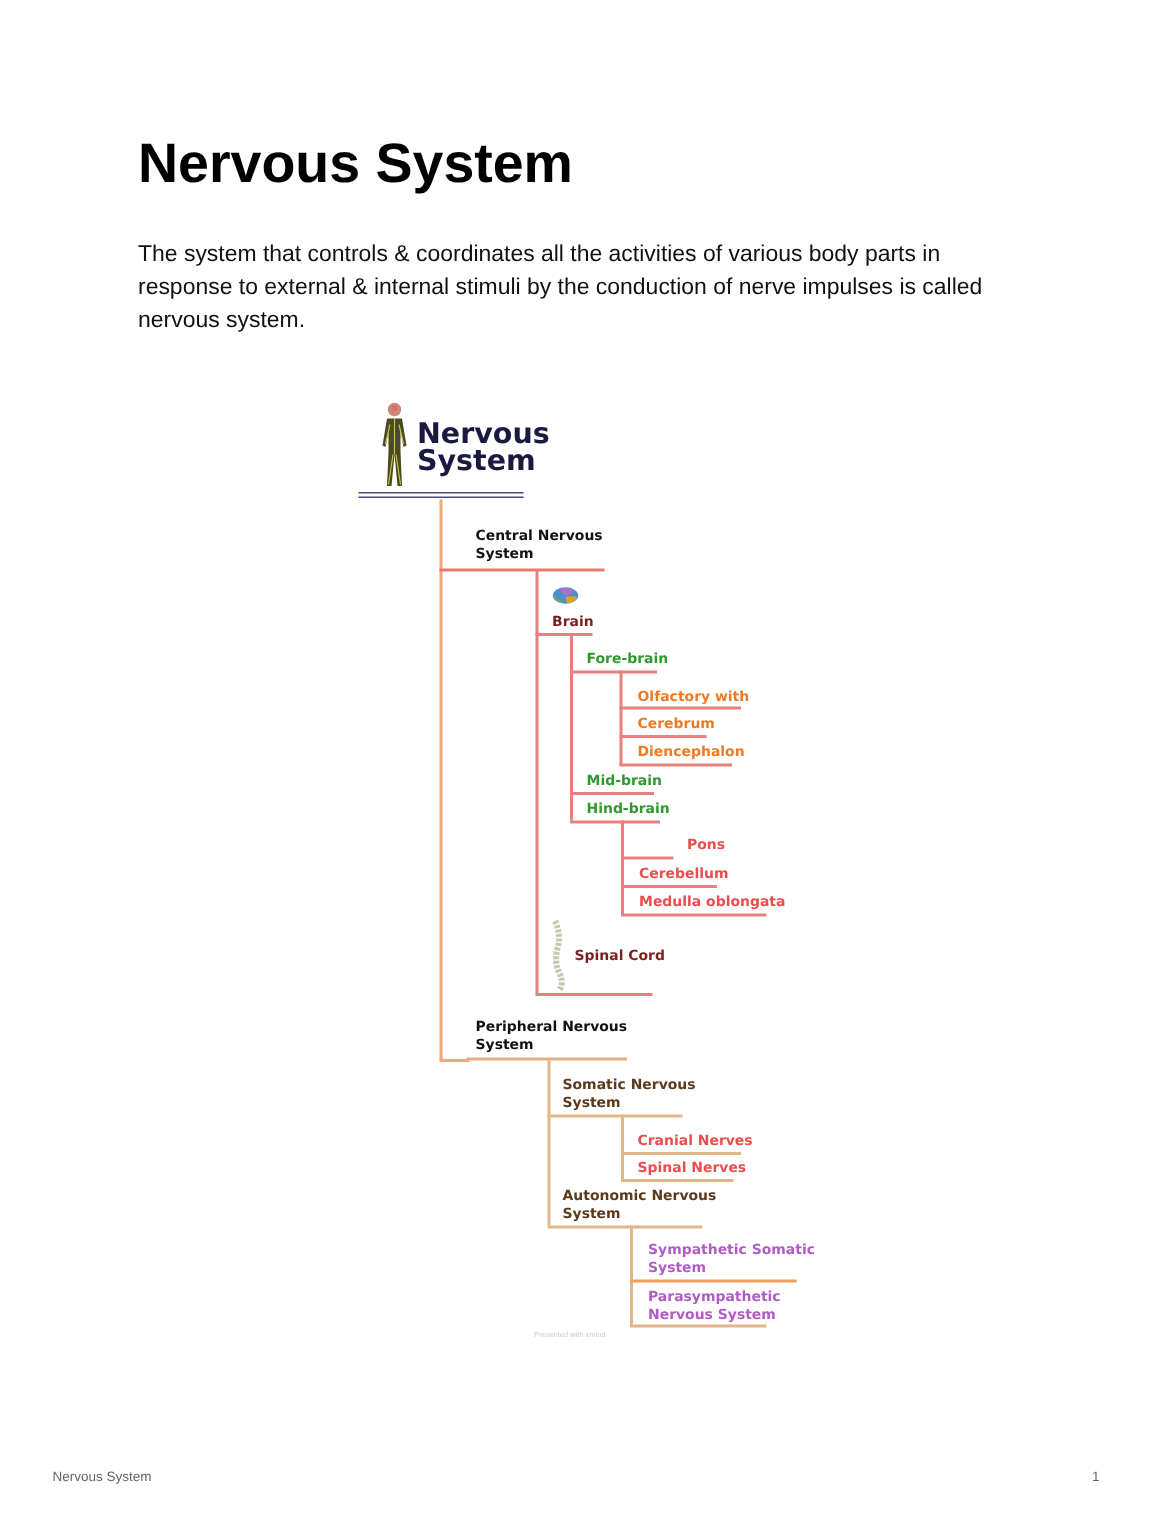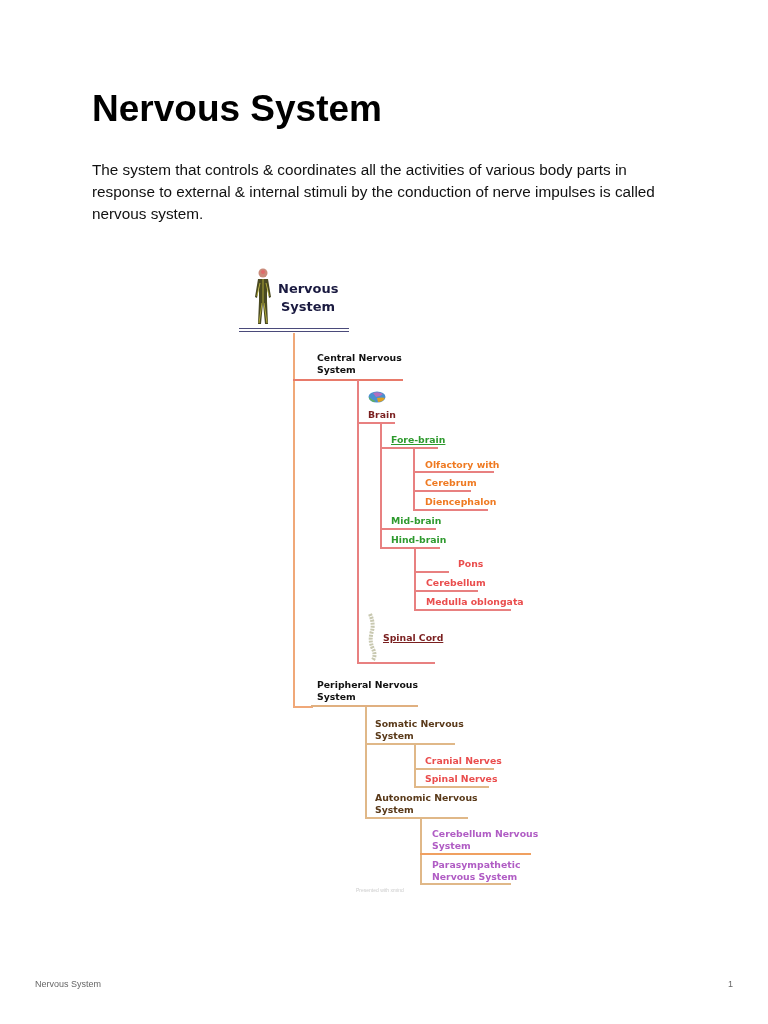--- a/index.html
+++ b/index.html
@@ -1,21 +1,21 @@
 <!DOCTYPE html>
 <html><head>
   <meta charset="utf-8">
   <style>
     html, body { margin: 0; padding: 0; background: #ffffff; }
     body { width: 768px; height: 1024px; position: relative; overflow: hidden; font-family: "Liberation Sans", sans-serif; }
     .page-title { position: absolute; left: 92px; top: 86px; font-size: 37px; font-weight: bold; color: #000; margin: 0; line-height: 46px; }
     .intro { position: absolute; left: 92px; top: 159px; width: 600px; font-size: 15.3px; line-height: 22px; color: #111; margin: 0; }
     .diagram { position: absolute; left: 0; top: 0; width: 768px; height: 900px; }
     .node { position: absolute; font-family: "DejaVu Sans", sans-serif; font-size: 9.3px; font-weight: bold; line-height: 12px; white-space: nowrap; }
-    .root-title { position: absolute; left: 278px; top: 280px; font-family: "DejaVu Sans", sans-serif; font-size: 13px; font-weight: bold; color: #1a1a40; line-height: 18px; text-align: center; width: 60px; }
+    .root-title { position: absolute; left: 278px; top: 280px; font-family: "DejaVu Sans", sans-serif; font-size: 19px; font-weight: bold; color: #1a1a40; line-height: 18px; text-align: center; width: 60px; }
     .hl, .vl { position: absolute; }
     .hl { height: 1.5px; }
     .vl { width: 1.5px; }
     .c-dark { color: #111; }
     .c-maroon { color: #7a1f1f; }
     .c-green { color: #2e9a2e; }
     .c-orange { color: #ef7a22; }
     .c-red { color: #ea4d4d; }
     .c-brown { color: #5a3a1a; }
     .c-purple { color: #b05cc4; }
@@ -59,21 +59,21 @@
     <ellipse cx="9" cy="6" rx="8.5" ry="5.5" fill="#4a90d0"></ellipse>
     <path d="M5 2 Q10 0 15 3 Q12 6 8 6 Z" fill="#b070c0"></path>
     <path d="M9 7 Q14 6 17 7 Q15 11 10 11 Z" fill="#e0a020"></path>
     <path d="M1 6 Q4 9 8 10 L6 11 Q2 10 1 7 Z" fill="#60b060"></path>
   </svg>
   <div class="node c-maroon" style="left:368px;top:409px;">Brain</div>
   <div class="hl" style="left:357px;top:422px;width:38px;background:#e88080;"></div>
 
   <div class="vl" style="left:380px;top:422px;height:125px;background:#e88080;"></div>
 
-  <div class="node c-green" style="left:391px;top:434px;text-decoration:underline;">Fore-brain</div>
+  <div class="node c-green" style="left:391px;top:434px;">Fore-brain</div>
   <div class="hl" style="left:380px;top:447px;width:58px;background:#e88080;"></div>
   <div class="vl" style="left:413px;top:447px;height:63px;background:#e88080;"></div>
 
   <div class="node c-orange" style="left:425px;top:459px;">Olfactory with</div>
   <div class="hl" style="left:413px;top:471px;width:81px;background:#e88080;"></div>
   <div class="node c-orange" style="left:425px;top:477px;">Cerebrum</div>
   <div class="hl" style="left:413px;top:490px;width:58px;background:#e88080;"></div>
   <div class="node c-orange" style="left:425px;top:496px;">Diencephalon</div>
   <div class="hl" style="left:413px;top:509px;width:75px;background:#e88080;"></div>
 
@@ -87,21 +87,21 @@
   <div class="node c-red" style="left:426px;top:558px;margin-left:32px;">Pons</div>
   <div class="hl" style="left:414px;top:571px;width:35px;background:#e88080;"></div>
   <div class="node c-red" style="left:426px;top:577px;">Cerebellum</div>
   <div class="hl" style="left:414px;top:590px;width:64px;background:#e88080;"></div>
   <div class="node c-red" style="left:426px;top:596px;">Medulla oblongata</div>
   <div class="hl" style="left:414px;top:609px;width:97px;background:#e88080;"></div>
 
   <svg style="position:absolute;left:366px;top:613px;" width="14" height="48" viewBox="0 0 14 48">
     <path d="M4 1 Q8 10 6 18 Q3 28 7 36 Q10 42 7 47" stroke="#c8c8b0" stroke-width="4" fill="none" stroke-dasharray="2 1"></path>
   </svg>
-  <div class="node c-maroon" style="left:383px;top:632px;text-decoration:underline;">Spinal Cord</div>
+  <div class="node c-maroon" style="left:383px;top:632px;">Spinal Cord</div>
   <div class="hl" style="left:357px;top:662px;width:78px;background:#e88080;"></div>
 
   <div class="node c-dark" style="left:317px;top:679px;">
     <div>Peripheral Nervous</div>
     <div>System</div>
   </div>
   <div class="hl" style="left:293px;top:706px;width:20px;background:#f0a878;"></div>
   <div class="hl" style="left:311px;top:705px;width:107px;background:#e0b080;"></div>
 
   <div class="vl" style="left:365px;top:707px;height:110px;background:#e0b888;"></div>
@@ -117,21 +117,21 @@
   <div class="node c-red" style="left:425px;top:773px;">Spinal Nerves</div>
   <div class="hl" style="left:414px;top:786px;width:75px;background:#e0b888;"></div>
 
   <div class="node c-brown" style="left:375px;top:792px;">
     <div>Autonomic Nervous</div>
     <div>System</div>
   </div>
   <div class="hl" style="left:365px;top:817px;width:103px;background:#e0b888;"></div>
   <div class="vl" style="left:420px;top:817px;height:67px;background:#e0b888;"></div>
   <div class="node c-purple" style="left:432px;top:828px;">
-    <div>Cerebellum Nervous</div>
+    <div>Sympathetic Somatic</div>
     <div>System</div>
   </div>
   <div class="hl" style="left:420px;top:853px;width:111px;background:#f0a060;"></div>
   <div class="node c-purple" style="left:432px;top:859px;">
     <div>Parasympathetic</div>
     <div>Nervous System</div>
   </div>
   <div class="hl" style="left:420px;top:883px;width:91px;background:#e0b888;"></div>
 
   <div class="watermark">Presented with xmind</div>

